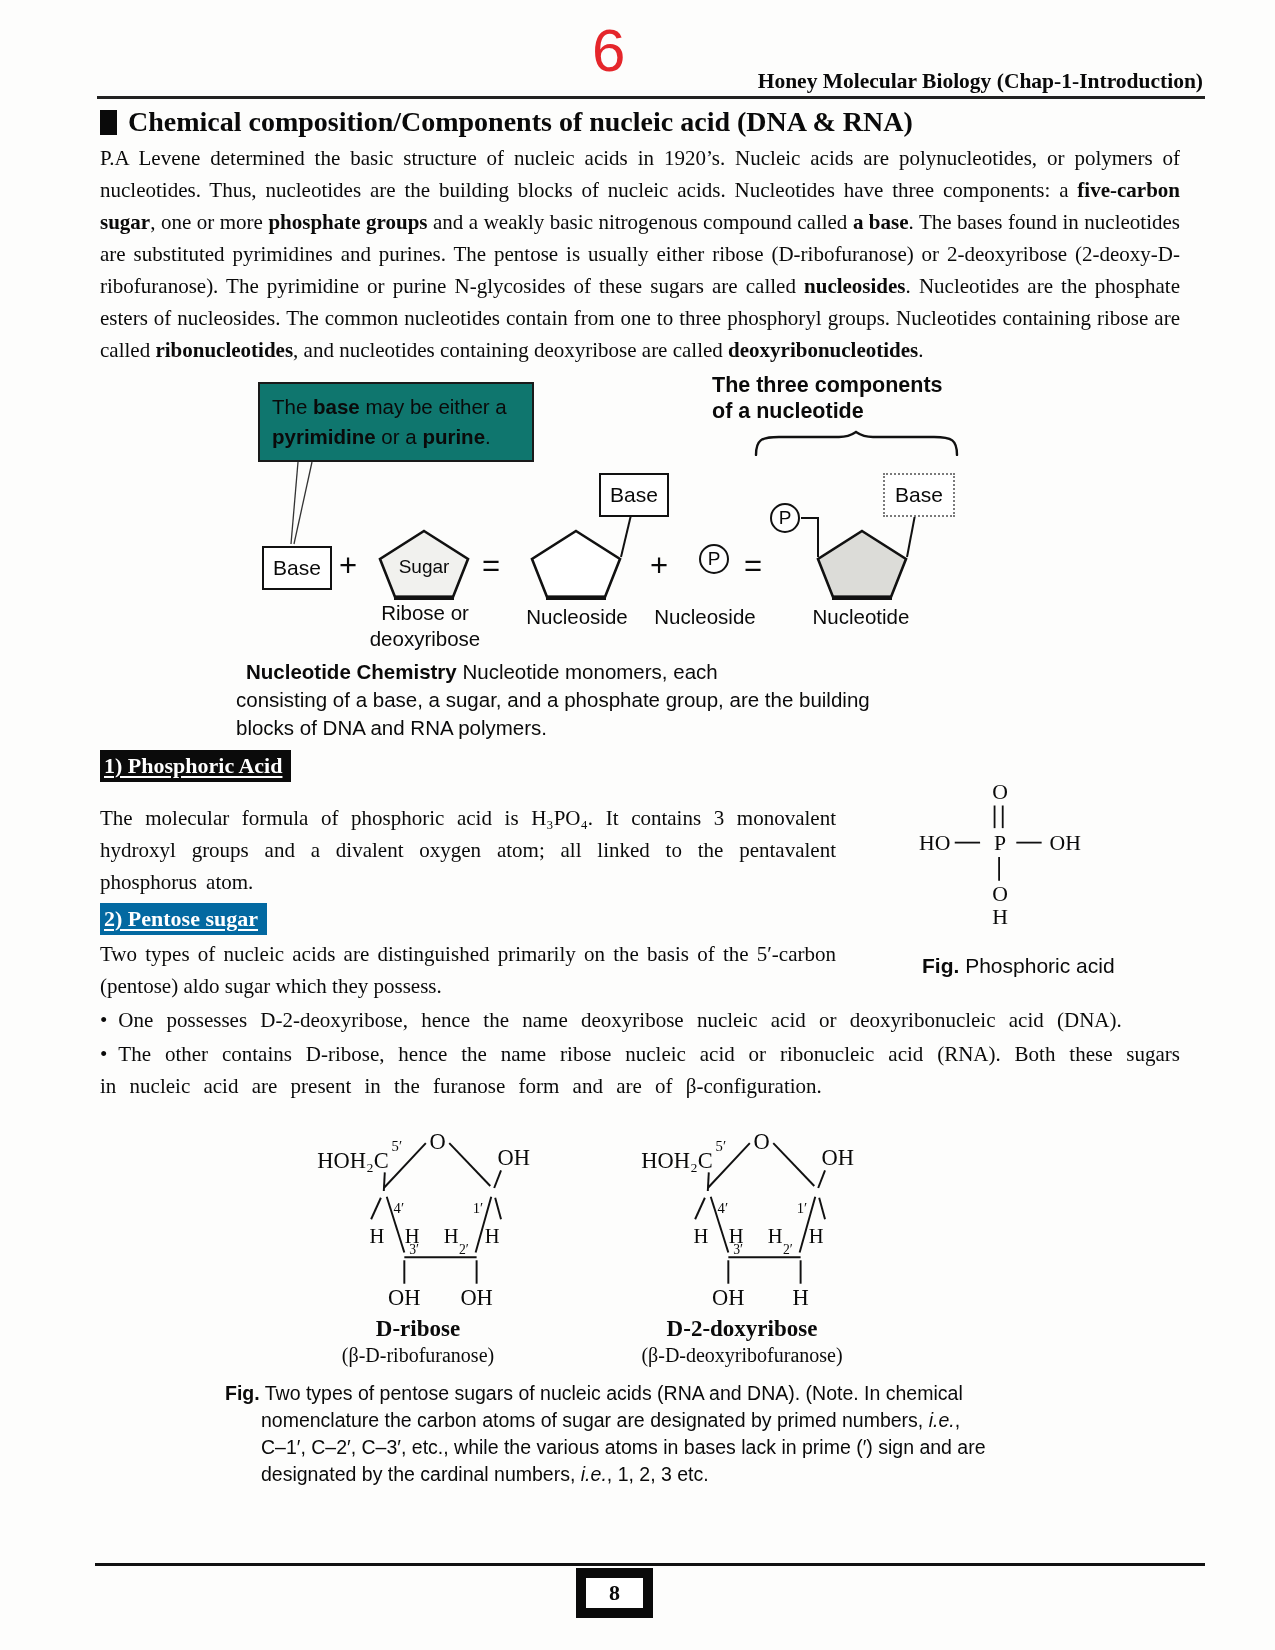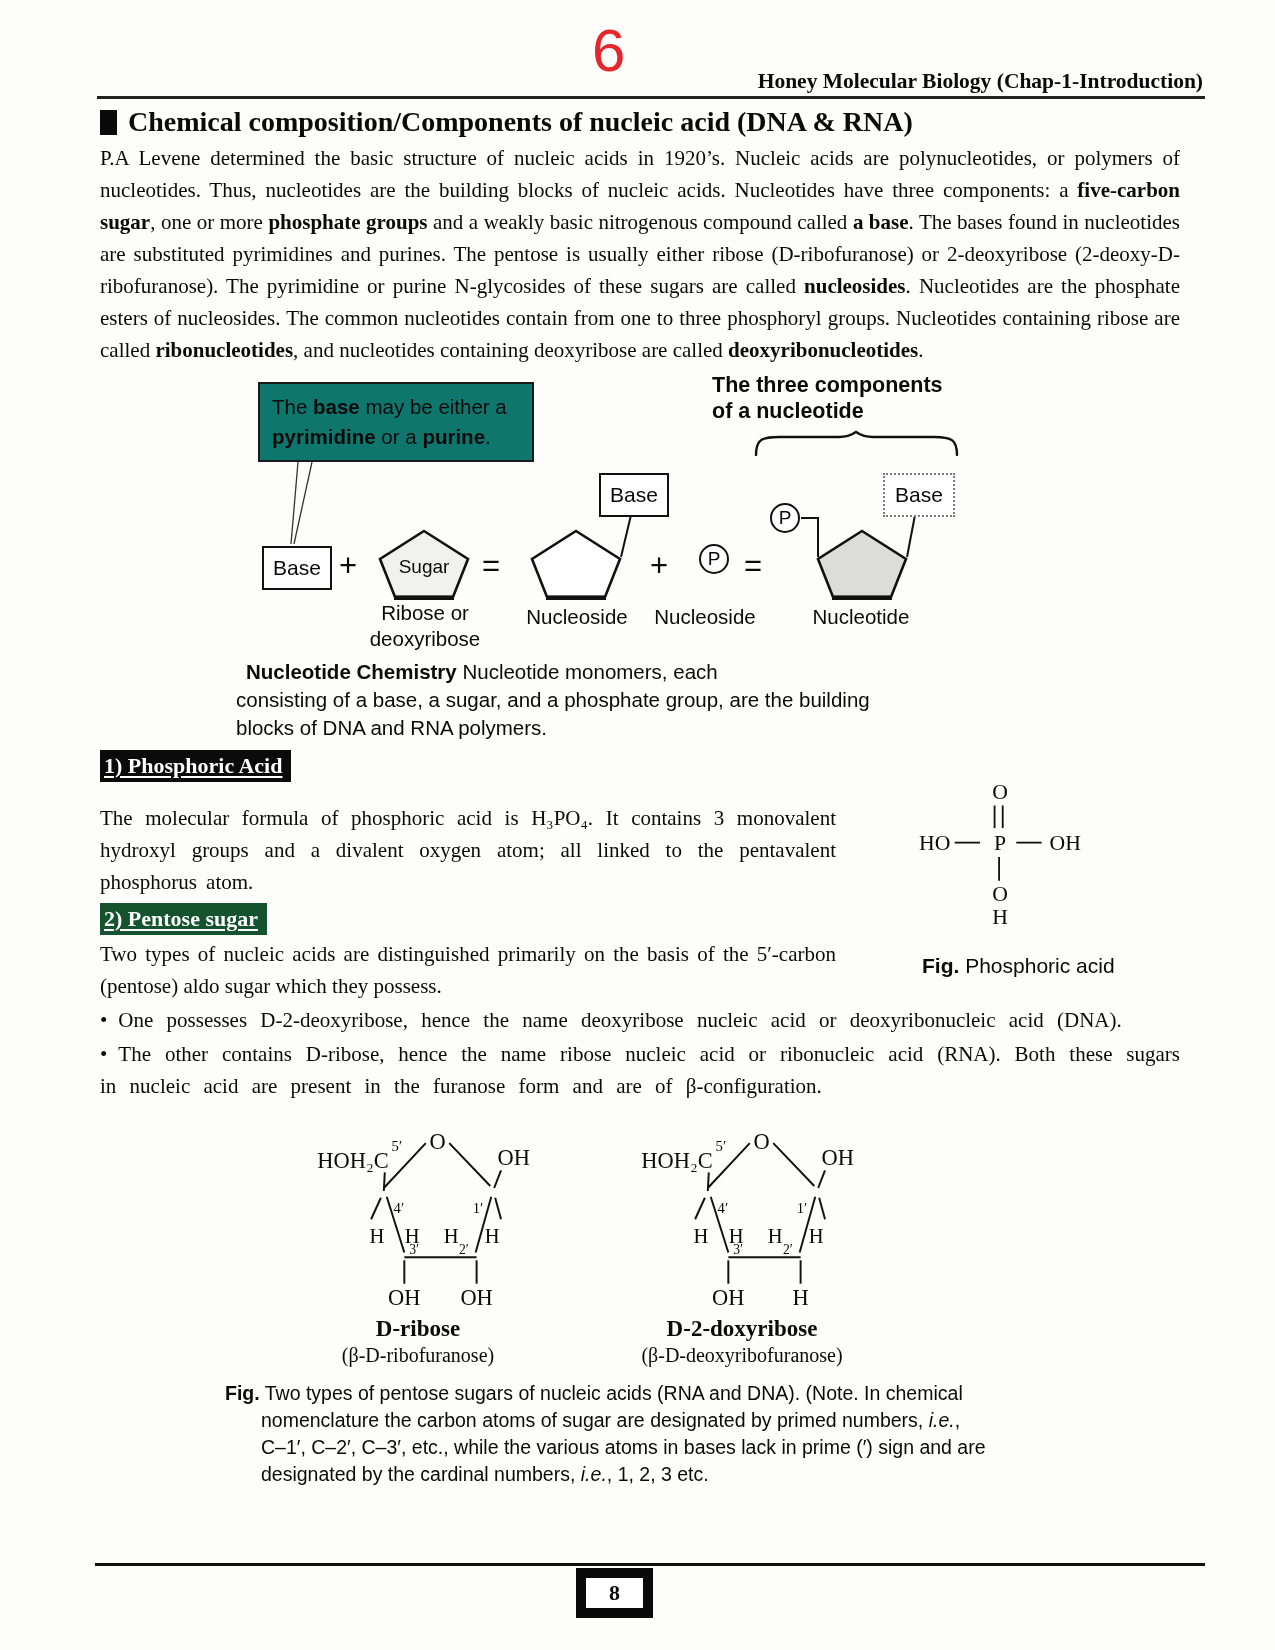--- a/index.html
+++ b/index.html
@@ -183,21 +183,21 @@
           <line x1="109" y1="94" x2="109" y2="120" class="chem"></line>
           <text class="st" x="110" y="142" text-anchor="middle" font-size="24">O</text>
           <text class="st" x="110" y="168" text-anchor="middle" font-size="24">H</text>
         </svg>
         <div class="ph-cap"><b>Fig.</b><span> Phosphoric acid</span></div>
       </div>
 
       <div class="ph-para">The molecular formula of phosphoric acid is H₃PO₄. It contains 3 monovalent hydroxyl groups and a divalent oxygen atom; all linked to the pentavalent phosphorus atom.</div>
 
       <div style="margin-top:5px;">
-        <span style="display:inline-block;background:#14532d;color:#fff;font-weight:bold;font-size:22px;line-height:29px;padding:1px 9px 2px 4px;text-decoration:underline;text-underline-offset:3px;">2) Pentose sugar</span>
+        <span style="display:inline-block;background:#0369a1;color:#fff;font-weight:bold;font-size:22px;line-height:29px;padding:1px 9px 2px 4px;text-decoration:underline;text-underline-offset:3px;">2) Pentose sugar</span>
       </div>
       <div class="pent-para">Two types of nucleic acids are distinguished primarily on the basis of the 5′-carbon (pentose) aldo sugar which they possess.</div>
     </div>
 
     <div class="bullet">
       <span class="bch">•</span><span><span>One possesses D-2-deoxyribose, hence the name deoxyribose nucleic acid or deoxyribonucleic acid (DNA).</span></span>
     </div>
     <div class="bullet">
       <span class="bch">•</span><span><span>The other contains D-ribose, hence the name ribose nucleic acid or ribonucleic acid (RNA). Both these sugars in nucleic acid are present in the furanose form and are of </span><span style="font-weight: normal;">β-configuration.</span></span>
     </div>

